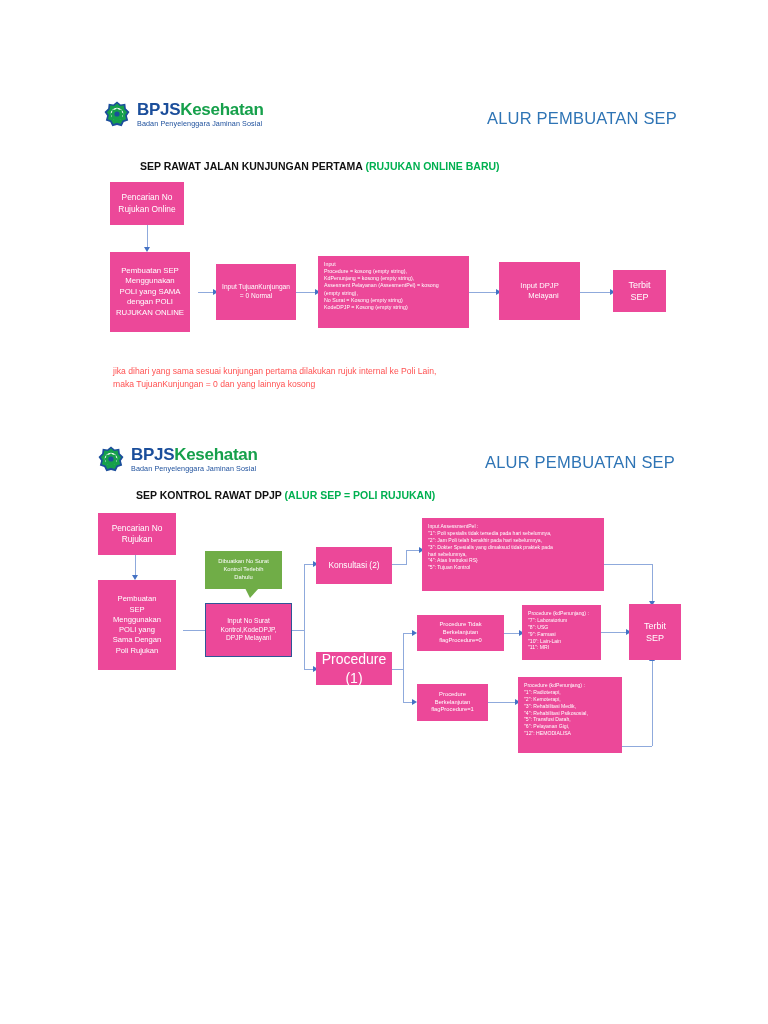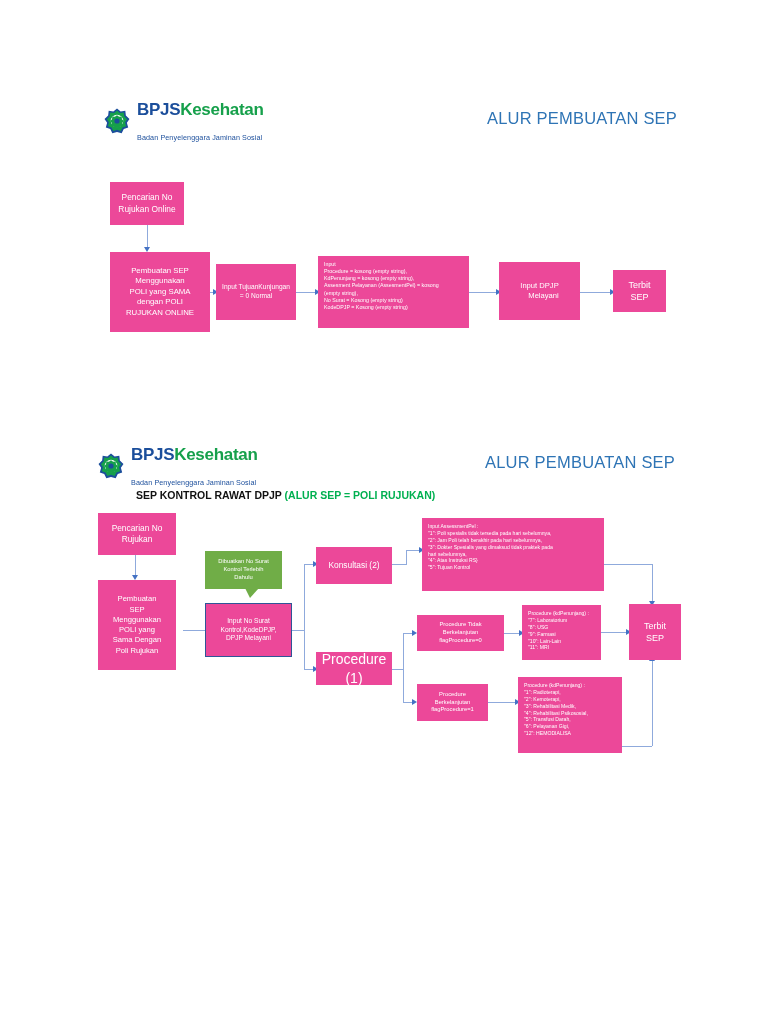--- a/index.html
+++ b/index.html
@@ -14,21 +14,21 @@
   }
   .page { position:absolute; inset:0; }
 
   
   .logo { position:absolute; display:flex; align-items:center; gap:7px; }
   .logo-mark { width:26px; height:26px; position:relative; flex:0 0 auto; }
   .logo-text { line-height:1; }
   .logo-title { font-size:17px; font-weight:700; letter-spacing:-0.3px; white-space:nowrap;}
   .logo-title .b1 { color:#1B4E9B; }
   .logo-title .b2 { color:#16A04B; }
-  .logo-sub { font-size:7.2px; color:#1B4E9B; letter-spacing:0.1px; margin-top:16px; white-space:nowrap; }
+  .logo-sub { font-size:7.2px; color:#1B4E9B; letter-spacing:0.1px; margin-top:2px; white-space:nowrap; }
 
   .alur-title {
     position:absolute; font-size:16.5px; color:#2E74B5;
     letter-spacing:0.2px; white-space:nowrap;
   }
 
   .sec-title { position:absolute; font-size:10.5px; font-weight:700; color:#111; white-space:nowrap; }
   .sec-title .accent { color:#00B050; }
 
   .note {
@@ -92,40 +92,43 @@
     <span class="logo-text">
       <span class="logo-title">
         <span class="b1">BPJS</span><span class="b2">Kesehatan</span>
       </span>
       <span class="logo-sub" style="display:block;">Badan Penyelenggara Jaminan Sosial</span>
     </span>
   </div>
 
   <div class="alur-title" style="left:487px; top:109px;">ALUR PEMBUATAN SEP</div>
 
+  <div class="sec-title" style="left:140px; top:160px;">
+    <span>SEP RAWAT JALAN KUNJUNGAN PERTAMA </span><span class="accent">(RUJUKAN ONLINE BARU)</span>
+  </div>
 
   <div class="ln v" style="left:147px; top:225px; height:24px;"></div>
   <div class="arw d" style="left:144px; top:247px;"></div>
 
   <div class="ln h" style="left:198px; top:292px; width:18px;"></div>
   <div class="arw r" style="left:213px; top:289px;"></div>
 
   <div class="ln h" style="left:296px; top:292px; width:22px;"></div>
   <div class="arw r" style="left:315px; top:289px;"></div>
 
   <div class="ln h" style="left:469px; top:292px; width:30px;"></div>
   <div class="arw r" style="left:496px; top:289px;"></div>
 
   <div class="ln h" style="left:580px; top:292px; width:33px;"></div>
   <div class="arw r" style="left:610px; top:289px;"></div>
 
   <div class="box" style="left:110px; top:182px; width:74px; height:43px; font-size:8.4px;">Pencarian No
 Rujukan Online</div>
 
-  <div class="box" style="left:110px; top:252px; width:100px; height:80px; font-size:7.8px;">Pembuatan SEP
+  <div class="box" style="left:110px; top:252px; width:80px; height:80px; font-size:7.8px;">Pembuatan SEP
 Menggunakan
 POLI yang SAMA
 dengan POLI
 RUJUKAN ONLINE</div>
 
   <div class="box" style="left:216px; top:264px; width:80px; height:56px; font-size:6.6px;">Input TujuanKunjungan
 = 0 Normal</div>
 
   <div class="box left" style="left:318px; top:256px; width:151px; height:72px; font-size:5.3px;">Input
 Procedure = kosong (empty string),
@@ -134,20 +137,22 @@
 (empty string),
 No Surat = Kosong (empty string)
 KodeDPJP = Kosong  (empty string)</div>
 
   <div class="box" style="left:499px; top:262px; width:81px; height:58px; font-size:7.6px;text-align:right;">Input DPJP
 Melayani</div>
 
   <div class="box" style="left:613px; top:270px; width:53px; height:42px; font-size:9px;">Terbit
 SEP</div>
 
+  <div class="note" style="left:113px; top:365px; width:480px;">jika dihari yang sama sesuai kunjungan pertama dilakukan rujuk internal ke Poli Lain,
+maka TujuanKunjungan = 0 dan yang lainnya kosong</div>
 
   <div class="logo" style="left:98px; top:446px;">
     <span class="logo-mark">
       <svg viewBox="0 0 100 100" width="26" height="26" aria-hidden="true">
         <path d="M50 2 L64 13 L82 11 L84 29 L98 42 L88 57 L93 75 L76 81 L68 97 L50 92 L32 97 L24 81 L7 75 L12 57 L2 42 L16 29 L18 11 L36 13 Z" fill="#1B4E9B"></path>
         <path d="M50 10 L61 19 L76 17 L78 32 L89 43 L81 55 L85 70 L71 75 L64 88 L50 84 L36 88 L29 75 L15 70 L19 55 L11 43 L22 32 L24 17 L39 19 Z" fill="#16A04B"></path>
         <circle cx="50" cy="50" r="24" fill="#ffffff"></circle>
         <path d="M50 28 L58 34 L68 33 L69 43 L76 50 L70 58 L72 68 L62 71 L57 79 L50 76 L43 79 L38 71 L28 68 L30 58 L24 50 L31 43 L32 33 L42 34 Z" fill="#16A04B"></path>
         <circle cx="50" cy="50" r="10" fill="#1B4E9B"></circle>
       </svg>

